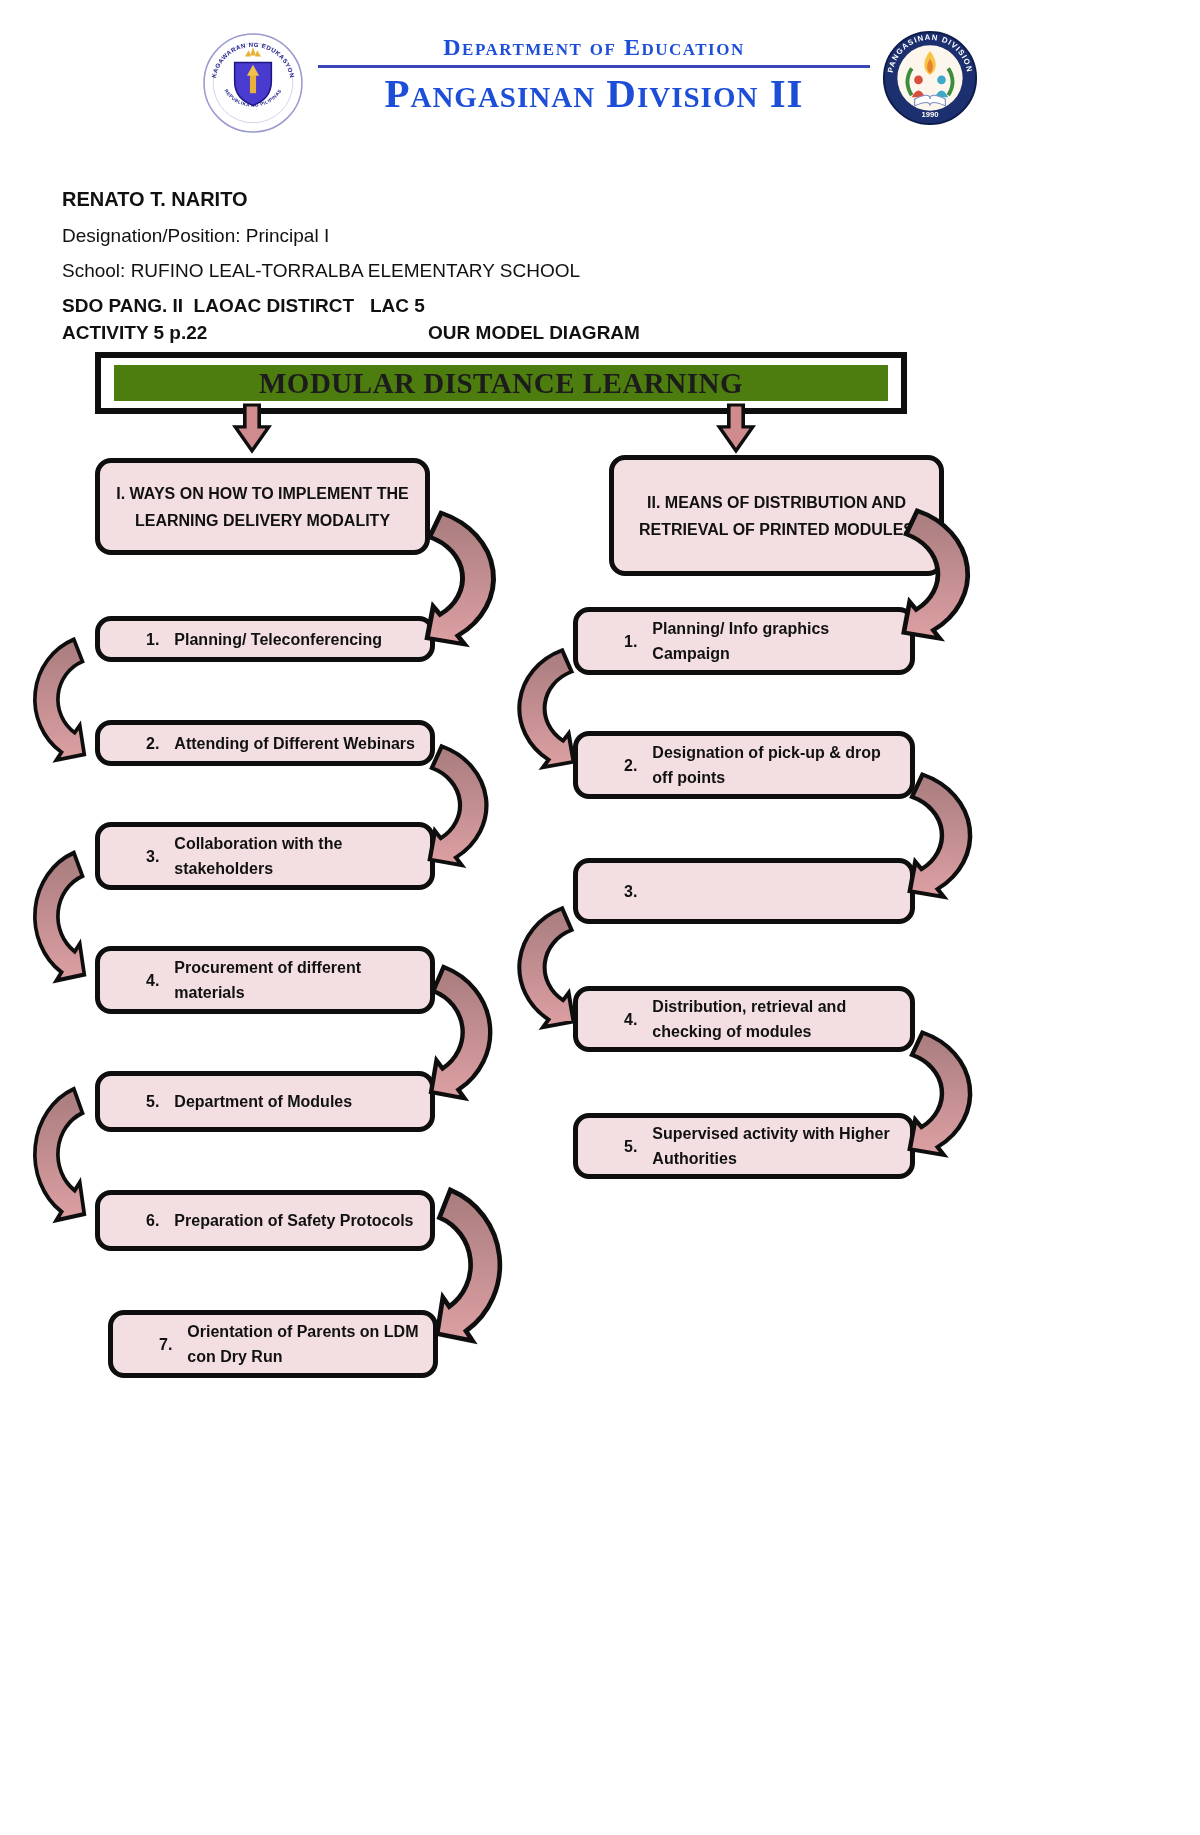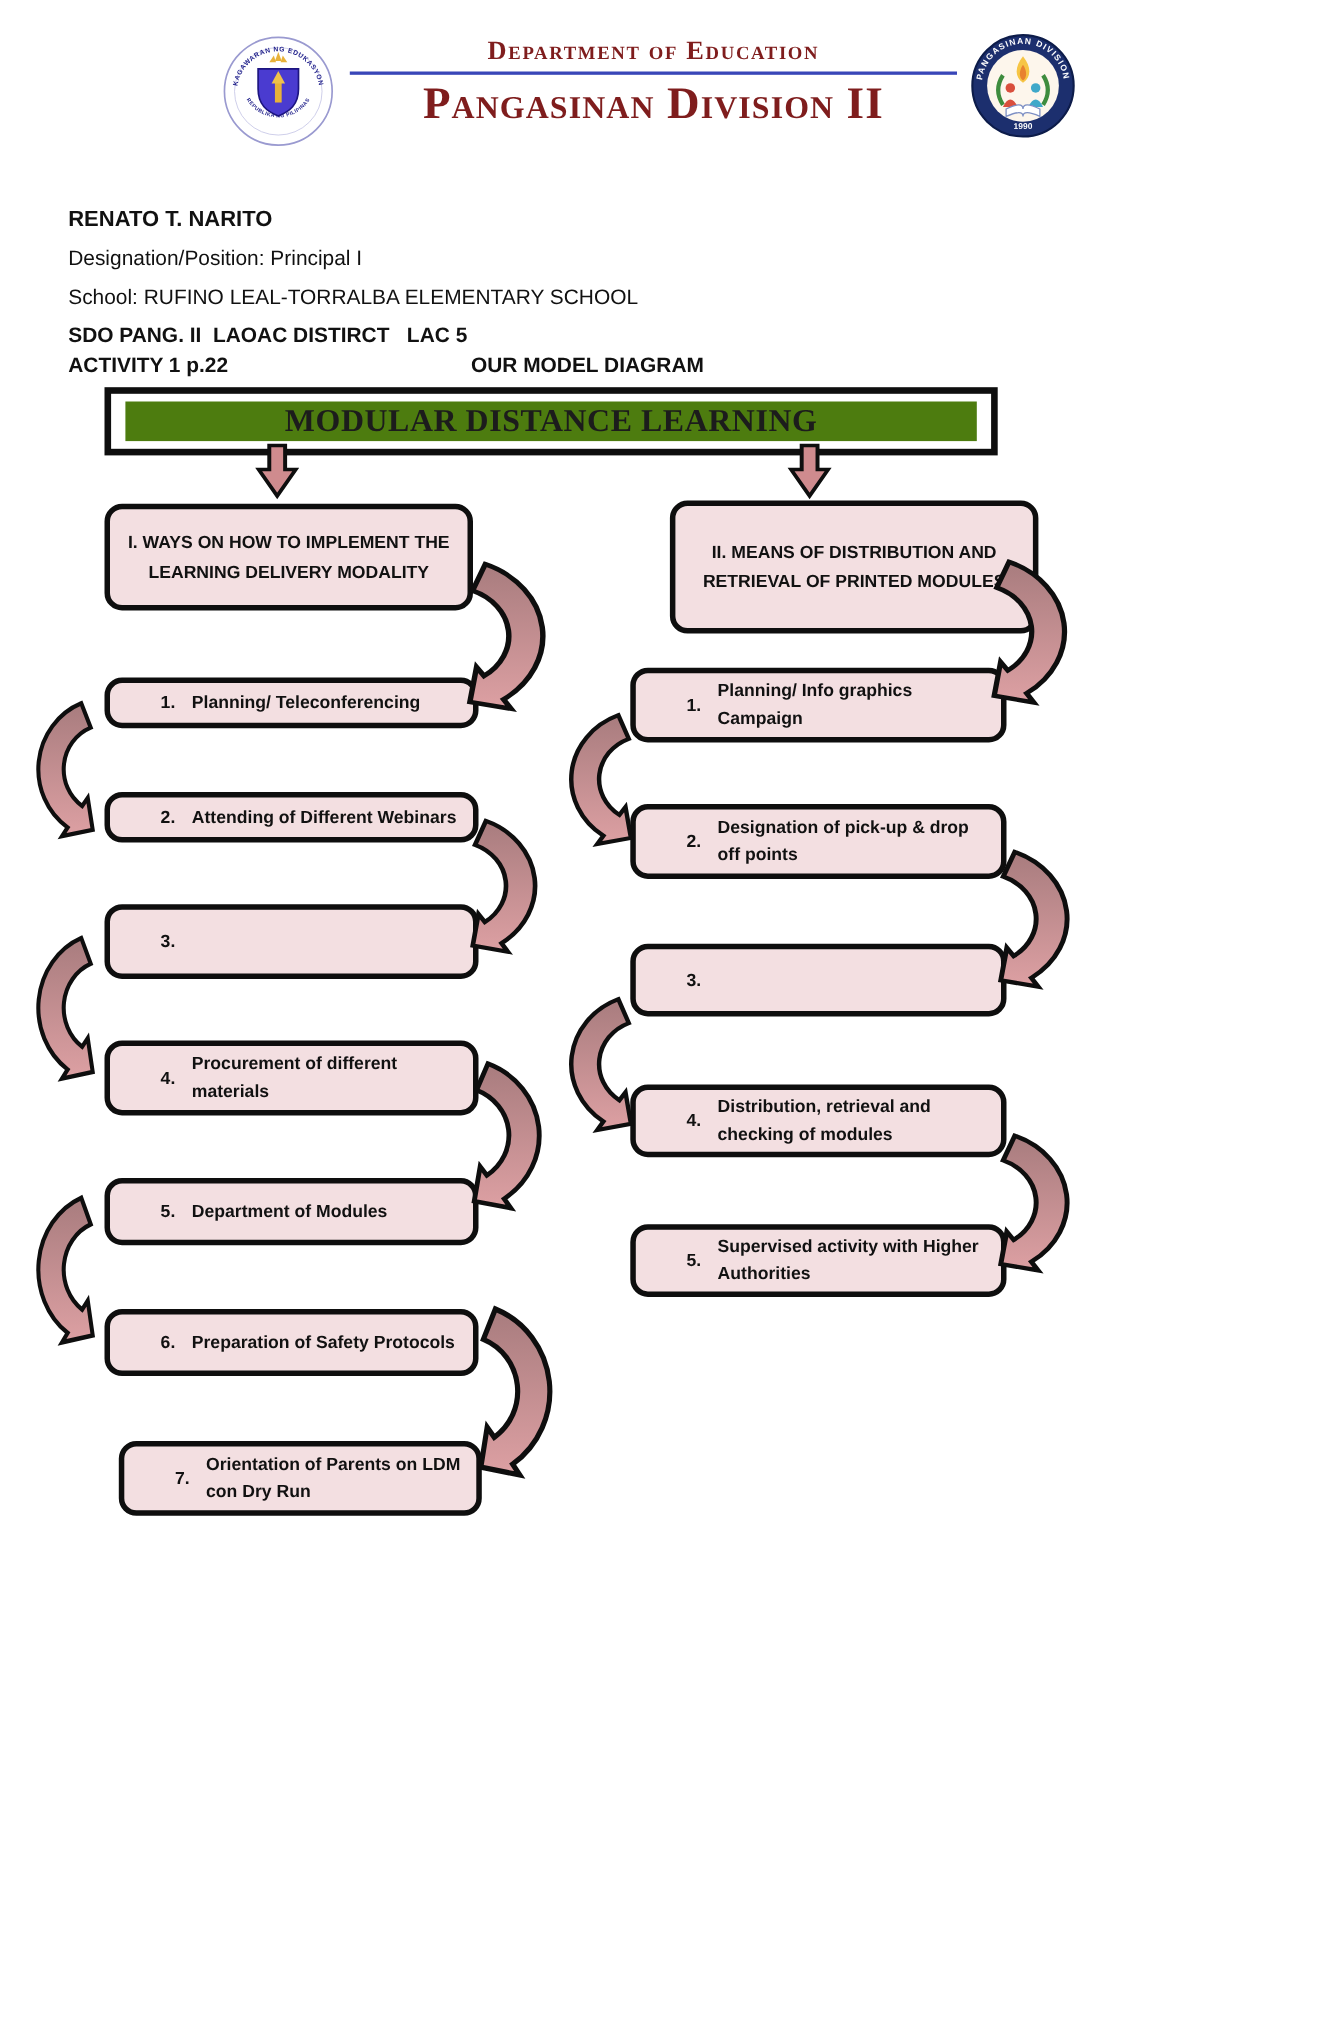--- a/index.html
+++ b/index.html
@@ -5,21 +5,21 @@
   html,body { margin:0; padding:0; background:#ffffff; }
   .page { position:relative; width:1200px; height:1835px; background:#ffffff; overflow:hidden;
           font-family:"Liberation Sans", sans-serif; color:#111; }
 
   .defs-svg { position:absolute; width:0; height:0; }
 
   
   .seal-left  { position:absolute; left:202px; top:30px; width:102px; height:106px; }
   .seal-right { position:absolute; left:882px; top:28px; width:96px; height:100px; }
   .hdr { position:absolute; left:318px; top:34px; width:552px; text-align:center;
-         font-family:"Liberation Serif", serif; color:#7f1d1d; font-variant:small-caps; }
+         font-family:"Liberation Serif", serif; color:#1d4ed8; font-variant:small-caps; }
   .hdr1 { font-size:24px; font-weight:bold; letter-spacing:1.5px; }
   .hdr-line { height:3px; background:#3946b8; margin:4px 0 2px; }
   .hdr2 { font-size:20px; font-weight:bold; letter-spacing:1px; }
   .hdr3 { font-size:41px; font-weight:bold; line-height:46px; letter-spacing:1px; }
 
   
   .info { position:absolute; left:62px; font-size:19px; white-space:pre; }
   .i-name   { top:188px; font-weight:bold; font-size:20px; }
   .i-desig  { top:225px; }
   .i-school { top:260px; }
@@ -122,21 +122,21 @@
     <circle cx="62" cy="52" r="4.5" fill="#3fa8c9"></circle>
     <path d="M55 70 Q62 56 69 70 Z" fill="#3fa8c9"></path>
     <path d="M34 72 Q50 64 50 72 Q50 64 66 72 L66 79 Q50 72 50 79 Q50 72 34 79 Z" fill="#ffffff" stroke="#7d8fc4" stroke-width="1.2"></path>
   </svg>
 
   <div class="info i-name">RENATO T. NARITO</div>
   <div class="info i-desig">Designation/Position: Principal I</div>
   <div class="info i-school">School: RUFINO LEAL-TORRALBA ELEMENTARY SCHOOL</div>
   <div class="info i-sdo">SDO PANG. II  LAOAC DISTIRCT   LAC 5</div>
 
-  <div class="activity-label">ACTIVITY 1 p.22</div>
+  <div class="activity-label">ACTIVITY 5 p.22</div>
   <div class="activity-heading">OUR MODEL DIAGRAM</div>
 
   <div class="title-box">
     <div class="title-bar">MODULAR DISTANCE LEARNING</div>
   </div>
 
   <svg class="dar" style="left:222px;top:404px;width:60px;height:52px;" viewBox="0 0 100 100" preserveAspectRatio="none">
       <use href="#darrowg"></use>
     </svg>
   <svg class="dar" style="left:706px;top:404px;width:60px;height:52px;" viewBox="0 0 100 100" preserveAspectRatio="none">
@@ -153,20 +153,21 @@
   <div class="box step" style="left:95px;top:616px;width:340px;height:46px;">
     <span class="num">1.</span>
     <span class="txt">Planning/ Teleconferencing</span>
   </div>
   <div class="box step" style="left:95px;top:720px;width:340px;height:46px;">
     <span class="num">2.</span>
     <span class="txt">Attending of Different Webinars</span>
   </div>
   <div class="box step" style="left:95px;top:822px;width:340px;height:68px;">
     <span class="num">3.</span>
+    <span class="txt">Collaboration with the stakeholders</span>
   </div>
   <div class="box step" style="left:95px;top:946px;width:340px;height:68px;">
     <span class="num">4.</span>
     <span class="txt">Procurement of different materials</span>
   </div>
   <div class="box step" style="left:95px;top:1071px;width:340px;height:61px;">
     <span class="num">5.</span>
     <span class="txt">Department of Modules</span>
   </div>
   <div class="box step" style="left:95px;top:1190px;width:340px;height:61px;">

